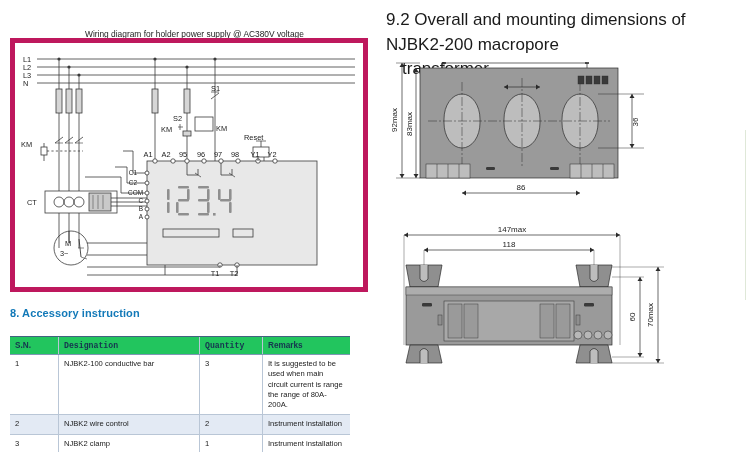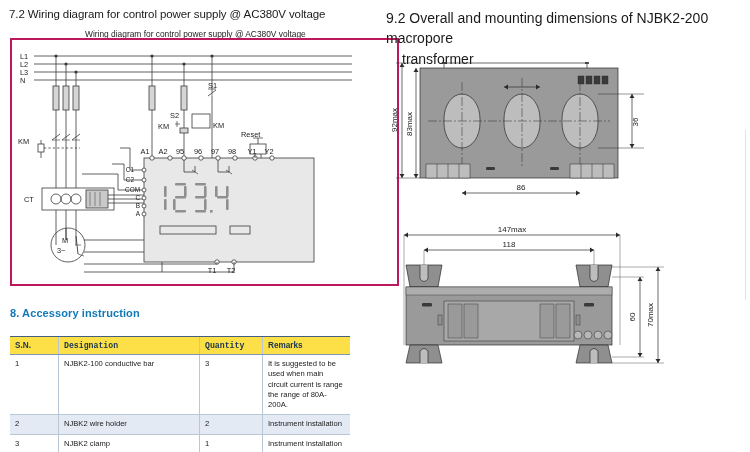--- a/index.html
+++ b/index.html
@@ -18,75 +18,74 @@
   .sec-title{
     position:absolute;font-size:11.5px;color:#1a1a1a;letter-spacing:-0.1px;
     white-space:nowrap;
   }
   #sec72{left:9px;top:8px;}
   .diag-caption{
     position:absolute;left:85px;top:29px;font-size:8.4px;color:#222;white-space:nowrap;
   }
   .diag-box{
     position:absolute;left:10px;top:38px;width:348px;height:244px;
-    border:2px solid #be185d;background:#fff;padding-left:37px;
+    border:5px solid #be185d;background:#fff;
   }
   .svgwrap{position:absolute;left:0;top:0;}
 
   
   .acc-head{
     position:absolute;left:10px;top:307px;font-size:11px;font-weight:bold;
     color:#1279b8;letter-spacing:0.1px;
   }
   table.acc{
     position:absolute;left:10px;top:336px;width:340px;border-collapse:collapse;
     font-size:7.6px;
   }
   table.acc th{
-    background:#fde047;font-weight:bold;text-align:left;
+    background:#22c55e;font-weight:bold;text-align:left;
     padding:4px 5px;font-size:8.2px;color:#16334f;
     border-bottom:1px solid #7f97b5;border-top:1.4px solid #5b7characters;margin-left:29px;
   }
   table.acc th{border-top:1.5px solid #43617f;}
   table.acc td{
     padding:4px 5px;vertical-align:top;border-bottom:1px solid #b9c6d6;
     color:#1a1a1a;line-height:1.35;
   }
   table.acc tr.alt td{background:#e3eaf4;}
   table.acc tr.last td{border-bottom:1.5px solid #43617f;}
   .col-sn{width:38px;}
   .col-des{width:130px;font-family:Liberation Mono, monospace;}
   .col-qty{width:52px;font-family:Liberation Mono, monospace;}
   table.acc th.bl, table.acc td.bl{border-left:1px solid #b9c6d6;}
 
   
   .right-col{position:absolute;left:382px;top:0;width:368px;height:452px;}
   #sec92{
-    position:absolute;left:4px;top:8px;width:350px;font-size:14px;
+    position:absolute;left:4px;top:8px;width:350px;font-size:17px;
     line-height:1.45;color:#1a1a1a;
   }
   #sec92 .ind{display:block;padding-left:16px;}
   .edge-line{
     position:absolute;left:745px;top:130px;width:1px;height:170px;background:#dfe8d8;
   }
   .dimtxt{font-size:8px;fill:#222;font-family:"Liberation Sans",sans-serif;}
   .dimtxt-v{font-size:8px;fill:#222;font-family:"Liberation Sans",sans-serif;}
   .wlabel{font-size:7.4px;fill:#1a1a1a;font-family:"Liberation Sans",sans-serif;}
   .wlabel-s{font-size:6.4px;fill:#1a1a1a;font-family:"Liberation Sans",sans-serif;}
 </style>
 </head>
 <body>
 
 <div class="page">
 
   <div class="left-col">
 
-    <div class="sec-title" id="sec72">7.2 Wiring diagram for control power supply @ AC380V voltage</div>
-
-    <div class="diag-caption">Wiring diagram for control power supply @ AC380V voltage</div>
+
+    <div class="diag-caption">Wiring diagram for holder power supply @ AC380V voltage</div>
 
     <div class="diag-box">
       <svg class="svgwrap" width="348" height="244" viewBox="0 0 348 244">
         <g stroke="#3a3a3a" fill="none" stroke-width="0.8">
 
           <line x1="22" y1="16" x2="340" y2="16"></line>
           <line x1="22" y1="24" x2="340" y2="24"></line>
           <line x1="22" y1="32" x2="340" y2="32"></line>
           <line x1="22" y1="40" x2="340" y2="40"></line>
 
@@ -297,21 +296,21 @@
       </thead>
       <tbody>
         <tr>
           <td>1</td>
           <td class="bl">NJBK2-100 conductive bar</td>
           <td class="bl">3</td>
           <td class="bl">It is suggested to be used when main circuit current is range the range of 80A-200A.</td>
         </tr>
         <tr class="alt">
           <td>2</td>
-          <td class="bl">NJBK2 wire holder</td>
+          <td class="bl">NJBK2 wire control</td>
           <td class="bl">2</td>
           <td class="bl">Instrument installation</td>
         </tr>
         <tr class="last">
           <td>3</td>
           <td class="bl">NJBK2 clamp</td>
           <td class="bl">1</td>
           <td class="bl">Instrument installation</td>
         </tr>
       </tbody>

